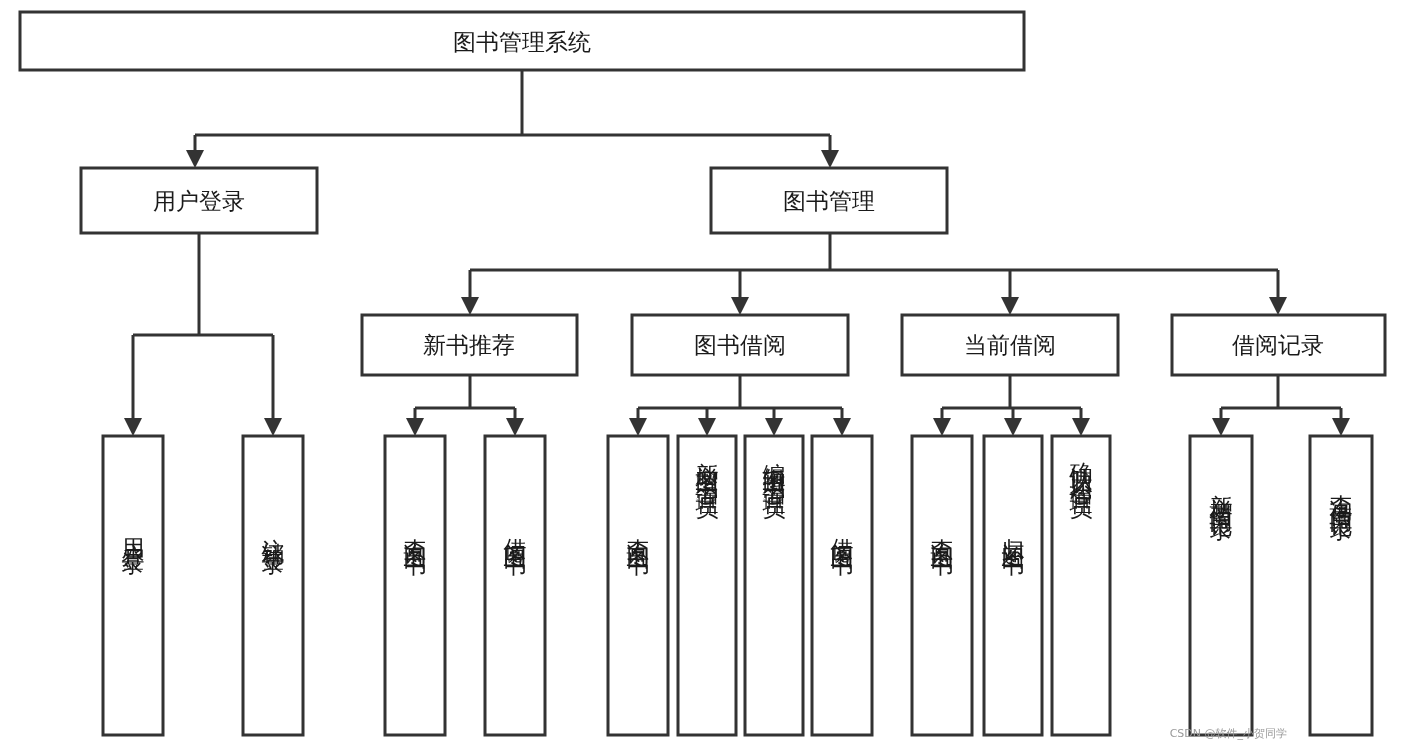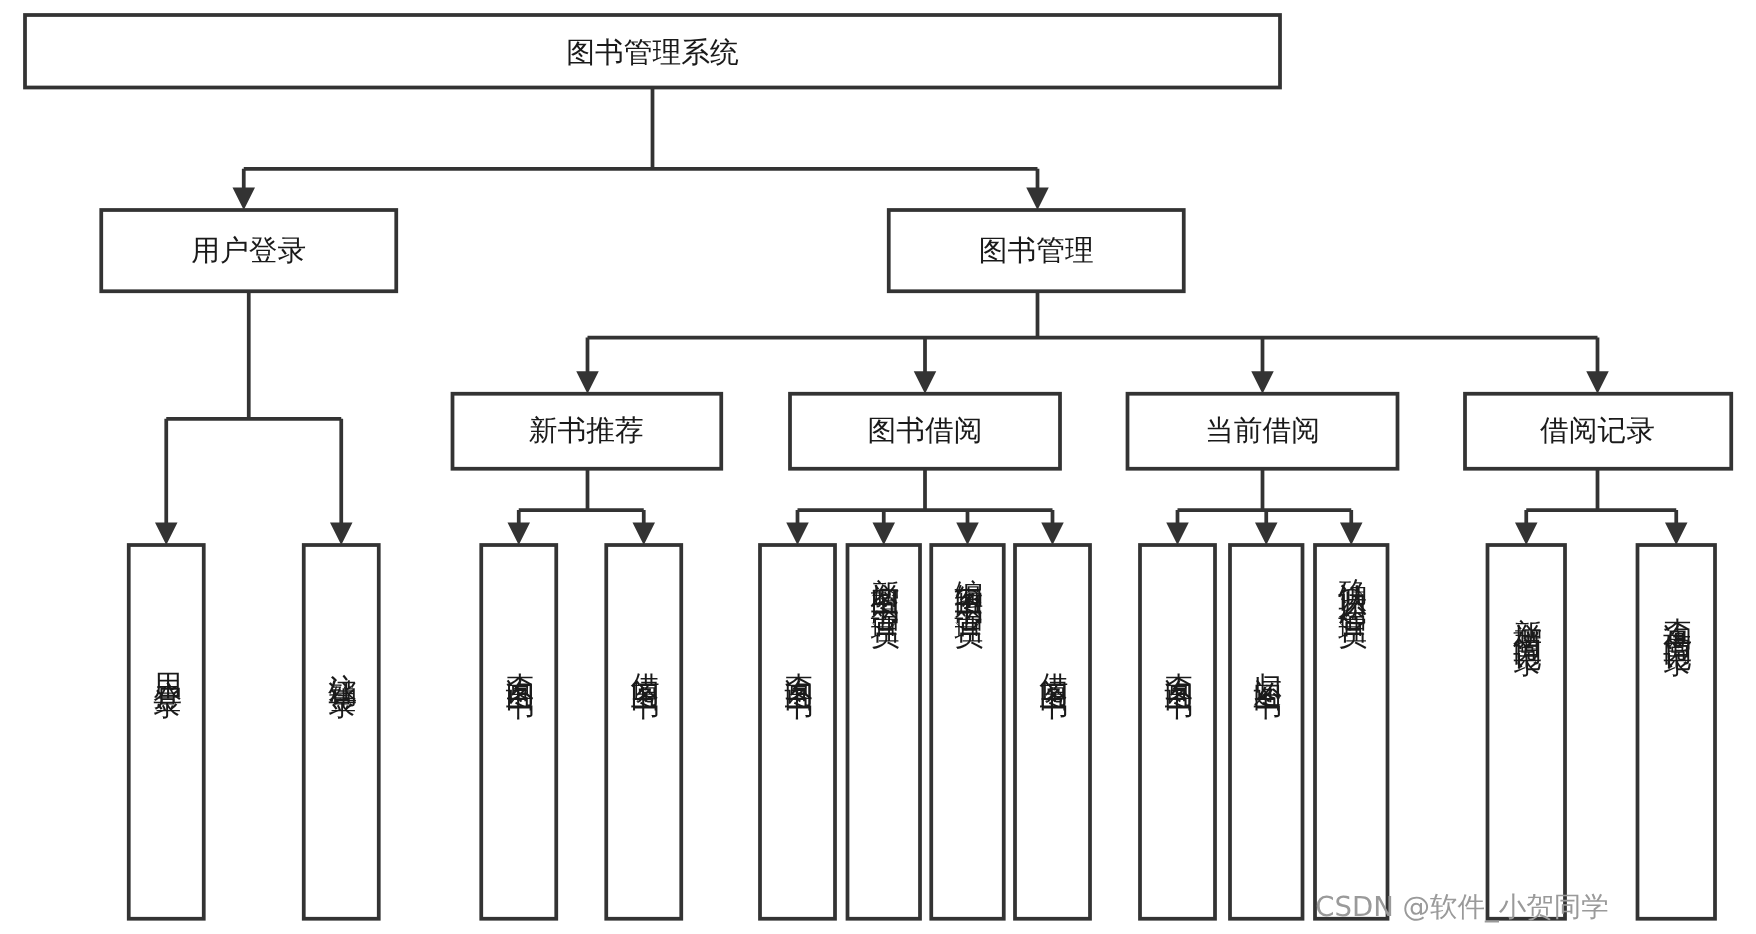--- a/index.html
+++ b/index.html
@@ -65,21 +65,21 @@
     letter-spacing: 5px;
     color: #1a1a1a;
     white-space: nowrap;
     text-align: left;
   }
   .watermark {
     position: absolute;
     right: 14px;
     bottom: 6px;
     font-family: "DejaVu Sans", "Liberation Sans", sans-serif;
-    font-size: 22px;
+    font-size: 11px;
     color: #9a9a9a;
     white-space: nowrap;
   }
 </style>
 </head>
 <body>
 
 <div id="diagram-root">
 
   <svg class="flow" viewBox="0 0 1405 747">

